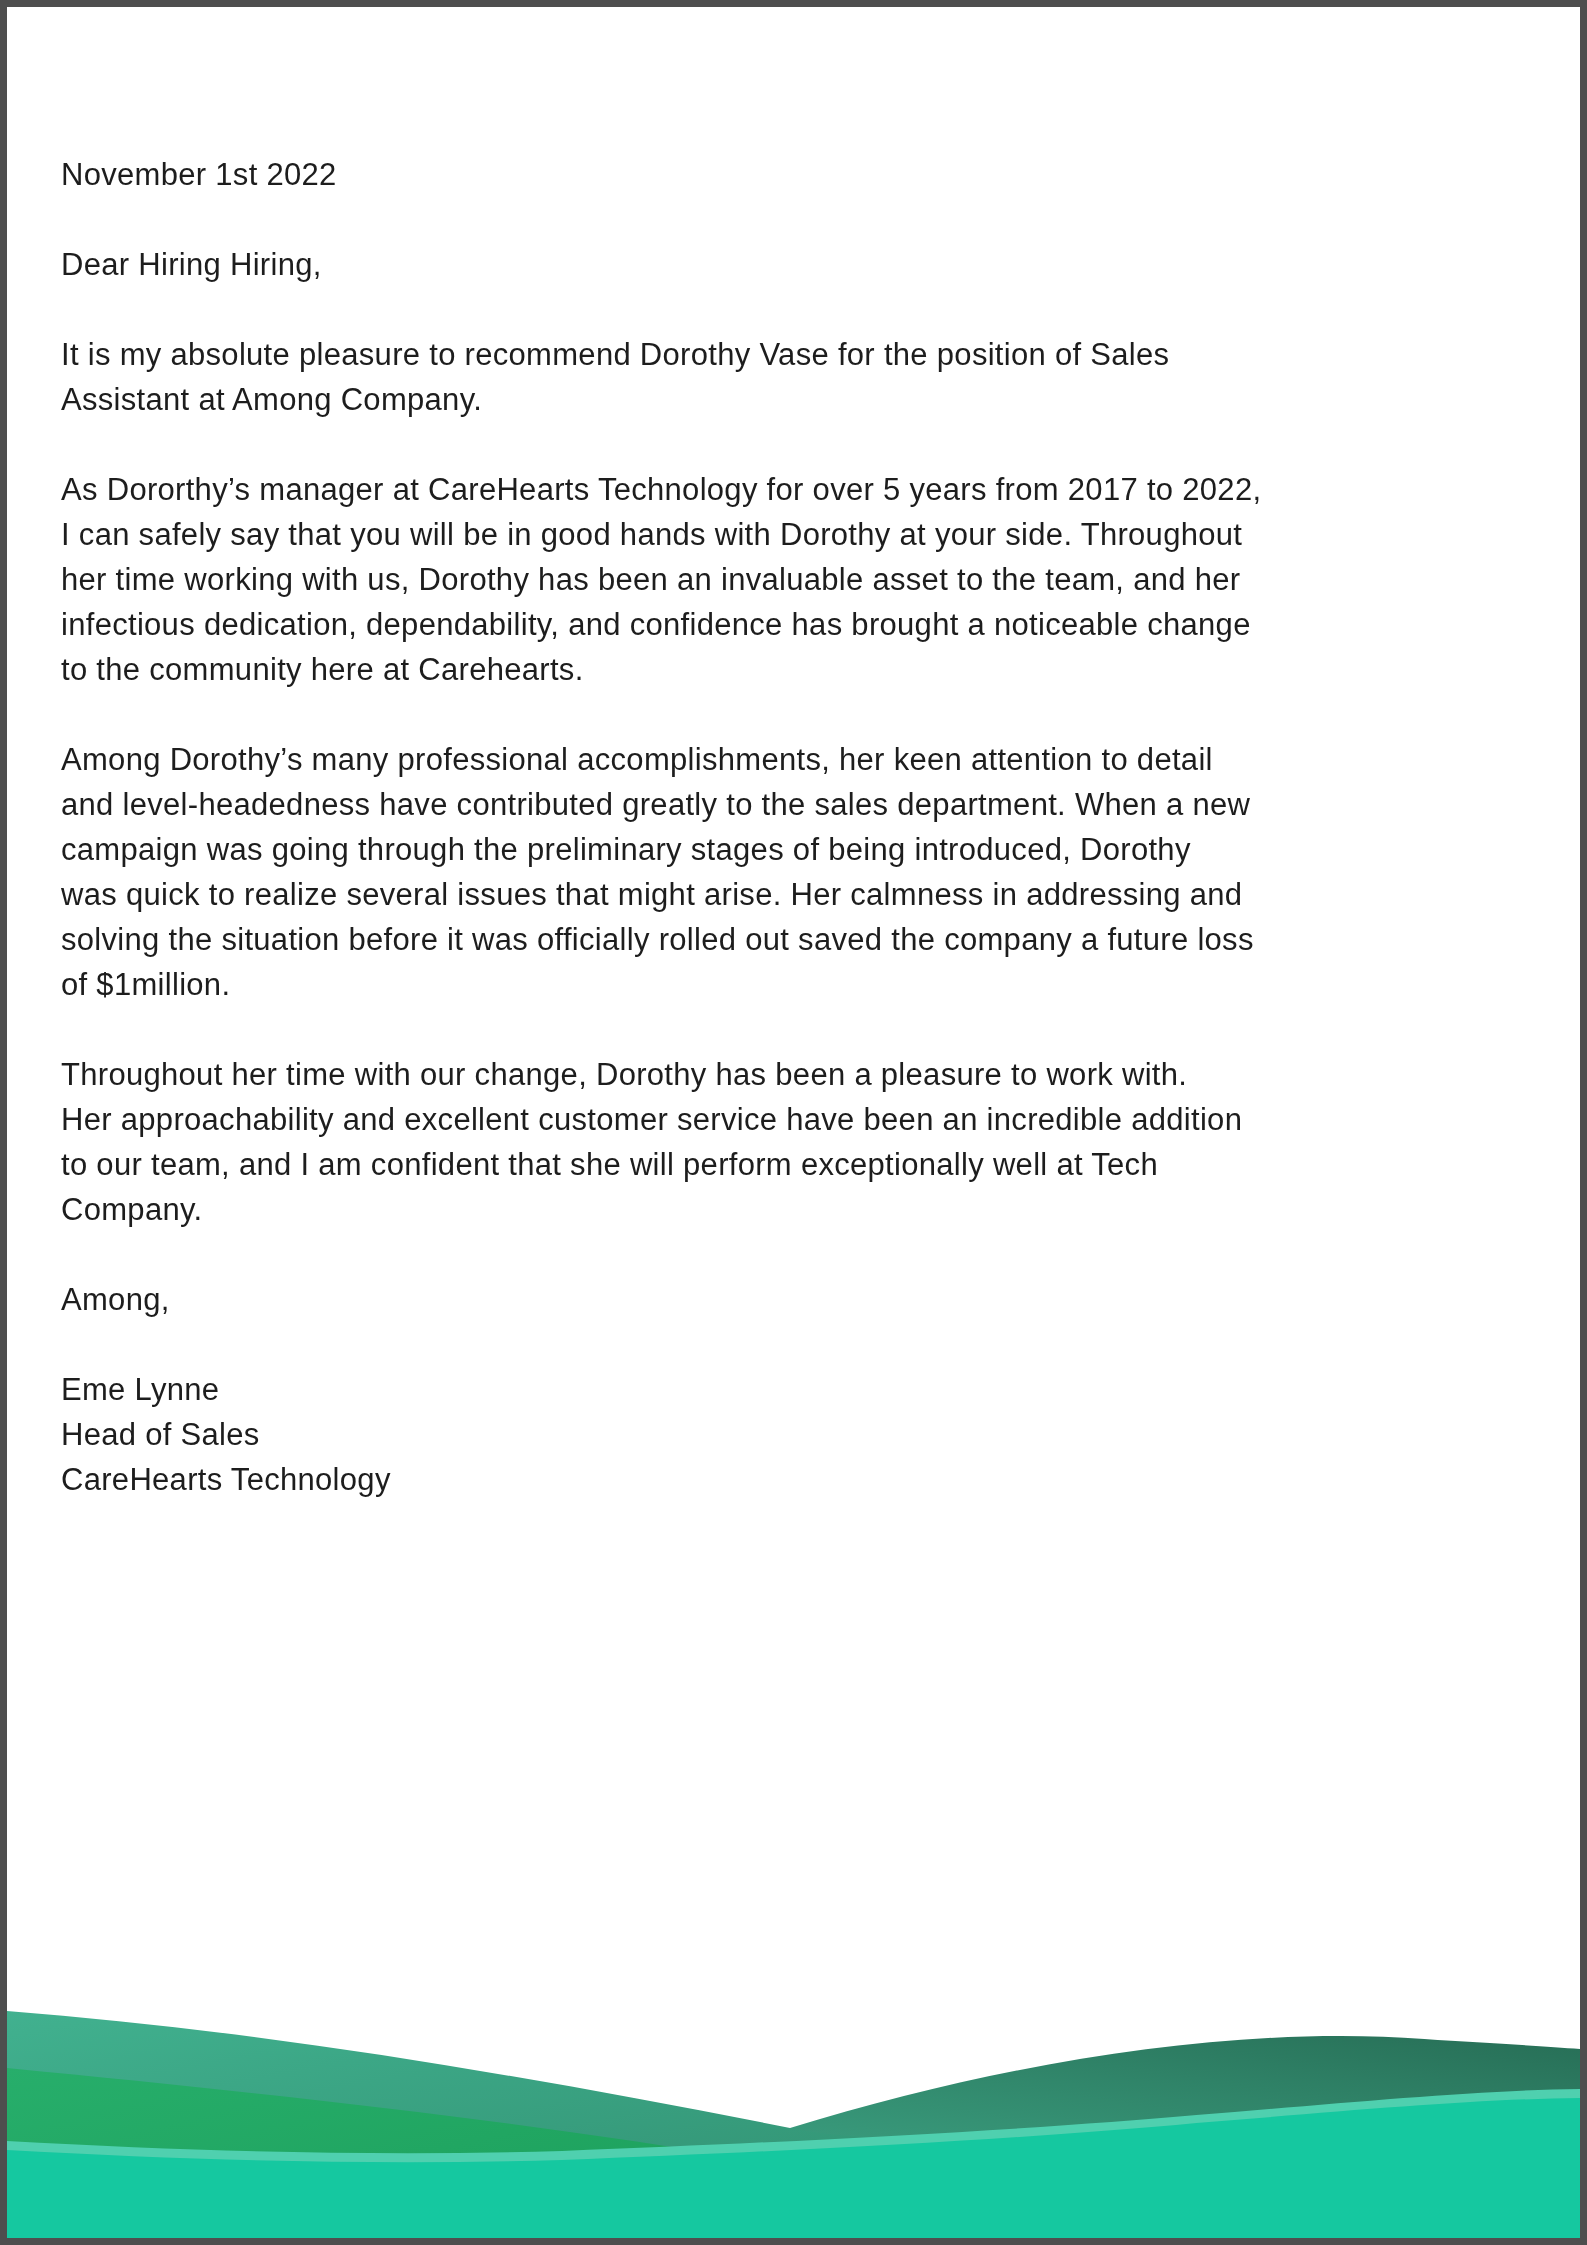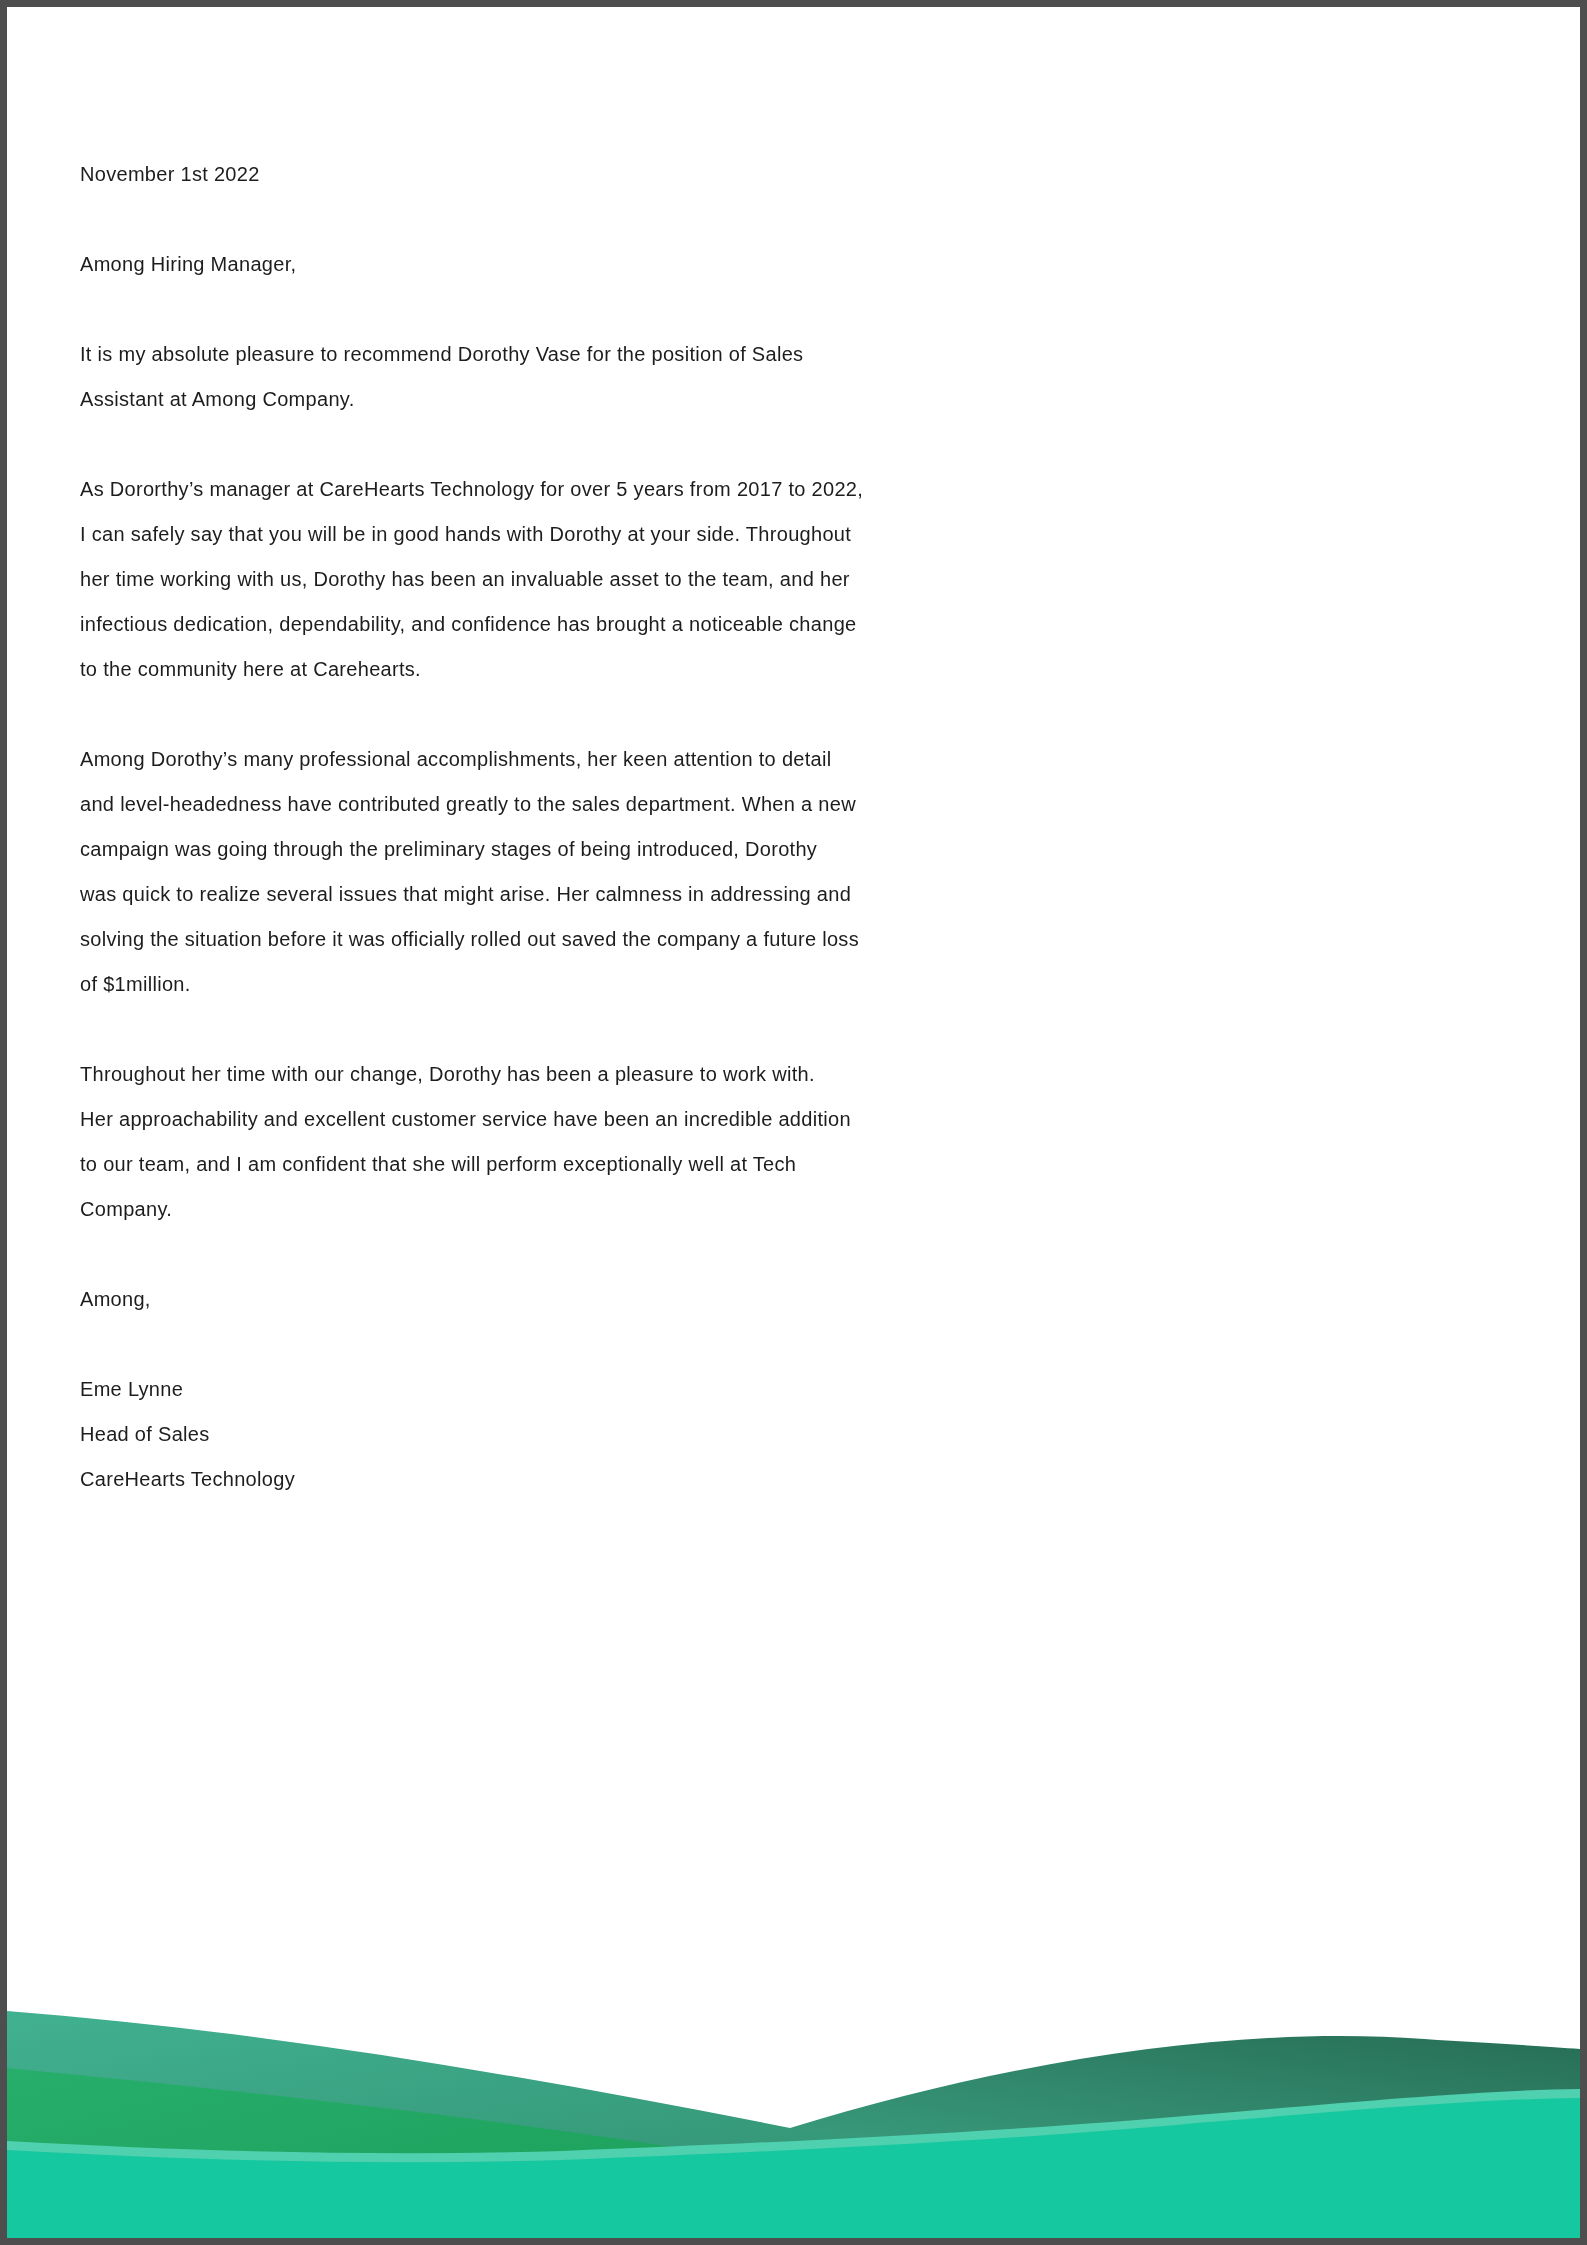--- a/index.html
+++ b/index.html
@@ -13,23 +13,23 @@
     height: 2245px;
     box-sizing: border-box;
     background: #ffffff;
     border: 7px solid #4e4e4e;
     overflow: hidden;
     font-family: "Liberation Sans", sans-serif;
   }
   .letter {
     position: absolute;
     top: 0; left: 0; right: 0;
-    padding: 145px 64px 0 73px;
+    padding: 145px 64px 0 54px;
     color: #1d1d1d;
-    font-size: 20px;
+    font-size: 31px;
     line-height: 45px;
     letter-spacing: 0.3px;
     font-weight: 400;
   }
   .block {
     margin: 0 0 45px 0;
     white-space: pre-line; 
   }
   .block:last-child { margin-bottom: 12px; }
   .wave-footer {
@@ -44,21 +44,21 @@
     height: 100%;
   }
 </style>
 </head>
 <body>
 
 <div class="page">
 
   <div class="letter">
     <div class="block">November 1st 2022</div>
-    <div class="block">Among Hiring Manager,</div>
+    <div class="block">Dear Hiring Hiring,</div>
     <div class="block">It is my absolute pleasure to recommend Dorothy Vase for the position of Sales
 Assistant at Among Company.</div>
     <div class="block">As Dororthy’s manager at CareHearts Technology for over 5 years from 2017 to 2022,
 I can safely say that you will be in good hands with Dorothy at your side. Throughout
 her time working with us, Dorothy has been an invaluable asset to the team, and her
 infectious dedication, dependability, and confidence has brought a noticeable change
 to the community here at Carehearts.</div>
     <div class="block">Among Dorothy’s many professional accomplishments, her keen attention to detail
 and level-headedness have contributed greatly to the sales department. When a new
 campaign was going through the preliminary stages of being introduced, Dorothy

